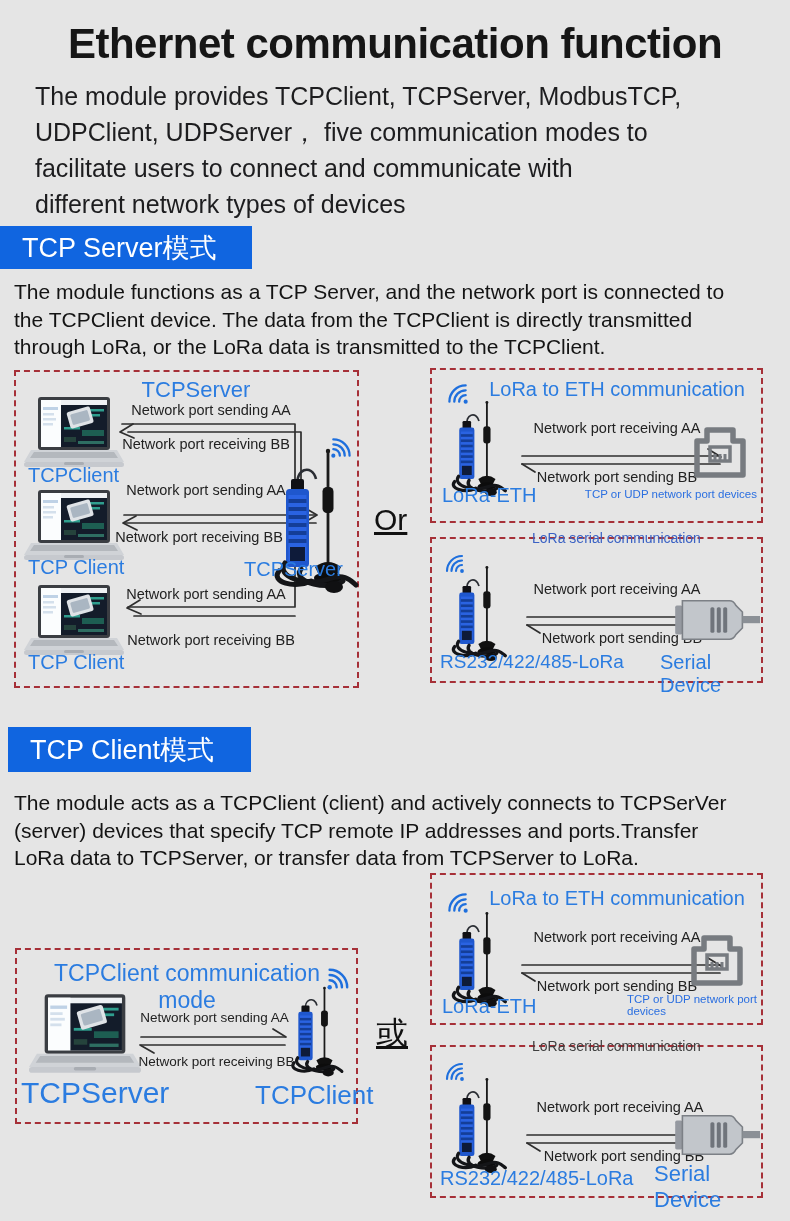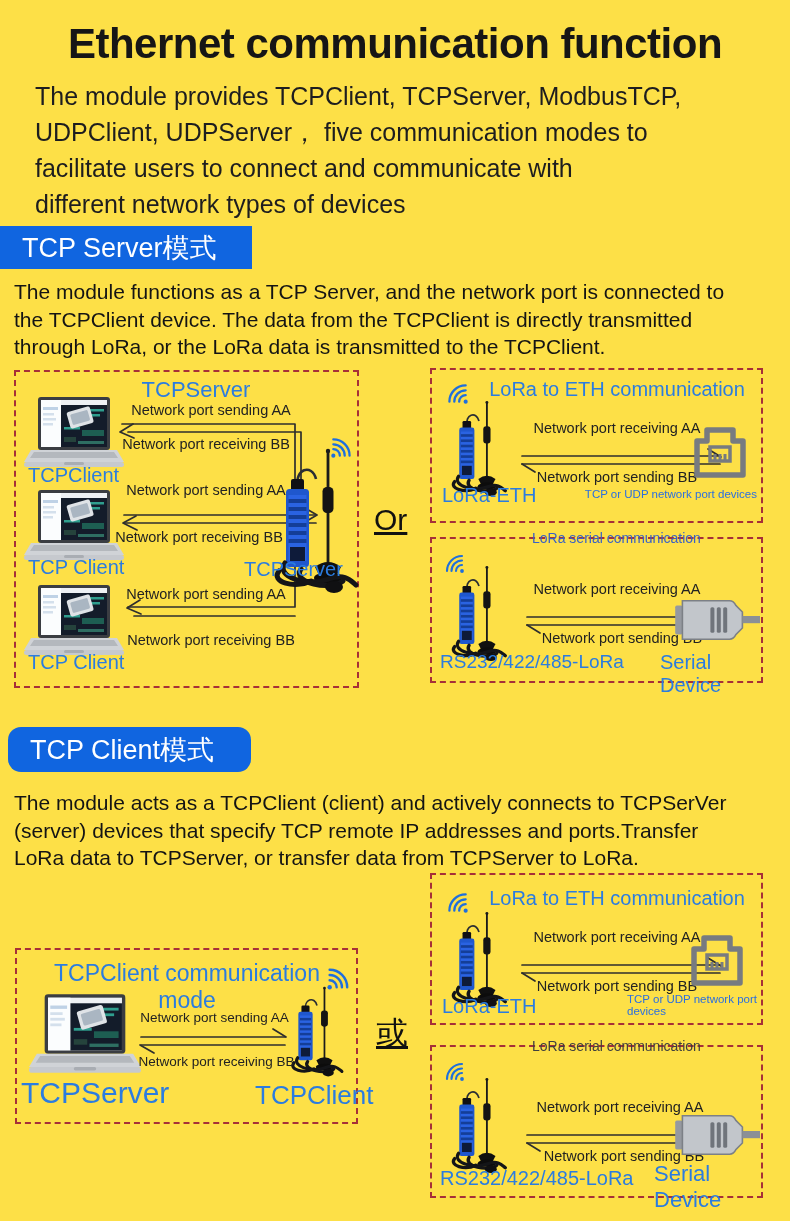--- a/index.html
+++ b/index.html
@@ -1,16 +1,16 @@
 <!DOCTYPE html>
 <html><head>
 <meta charset="utf-8">
 <style>
   html,body{margin:0;padding:0;background:#ffffff;}
-  .page{position:relative;width:790px;height:1221px;background:#fde047;overflow:hidden;
+  .page{position:relative;width:790px;height:1221px;background:#e5e5e5;overflow:hidden;
         font-family:"Liberation Sans","DejaVu Sans",sans-serif;color:#1a1a1a;}
   .abs{position:absolute;}
   .page-title{top:20px;left:0;width:790px;text-align:center;font-size:42px;font-weight:600;
               letter-spacing:-0.5px;color:#161616;}
   .intro{top:78px;left:35px;width:730px;font-size:25px;line-height:36px;color:#1d1d1f;
          white-space:pre-line;font-weight:500;}
   .banner{background:#1065e0;color:#ffffff;font-size:27px;font-weight:500;
           display:flex;align-items:center;padding-left:22px;box-sizing:border-box;}
   .para{font-size:21px;line-height:27.5px;color:#141414;white-space:pre-line;}
   .dbox{border:2px dashed #a63038;box-sizing:border-box;}
@@ -207,21 +207,21 @@
       </svg>
     <div class="abs arrow-label" style="left:85px;top:42px;width:200px;">Network port receiving AA</div>
     <div class="abs arrow-label" style="left:90px;top:91px;width:200px;">Network port sending BB</div>
     <svg class="abs" style="left:240px;top:55px;" width="88" height="52">
         <use href="#sym-db9"></use>
       </svg>
     <div class="abs dev-label blue" style="left:8px;top:112px;font-size:19px;">RS232/422/485-LoRa</div>
     <div class="abs dev-label blue" style="left:228px;top:112px;">Serial Device</div>
   </div>
 
-  <div class="abs banner" style="left:8px;top:727px;width:243px;height:45px;border-radius:13px;">TCP Client模式</div>
+  <div class="abs banner" style="left:8px;top:727px;width:243px;height:45px;">TCP Client模式</div>
   <div class="abs para" style="left:14px;top:777px;width:770px;margin-top:12px;">The module acts as a TCPClient (client) and actively connects to TCPSerVer
 (server) devices that specify TCP remote IP addresses and ports.Transfer
 LoRa data to TCPServer, or transfer data from TCPServer to LoRa.</div>
 
   <div class="abs dbox" style="left:430px;top:873px;width:333px;height:152px;">
     <svg class="wires" width="333" height="152">
       <path d="M90 90 H288"></path>
         <path d="M276 83 L289 91"></path>
       <path d="M90 98 H288"></path>
         <path d="M103 106 L90 98"></path>

